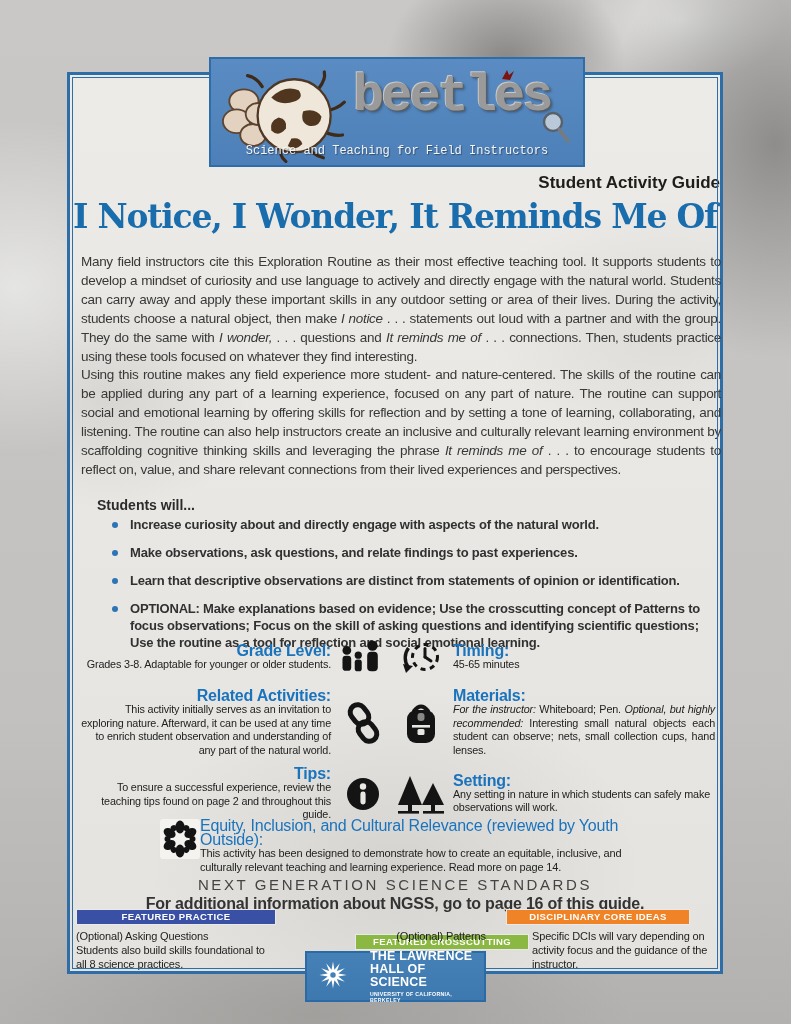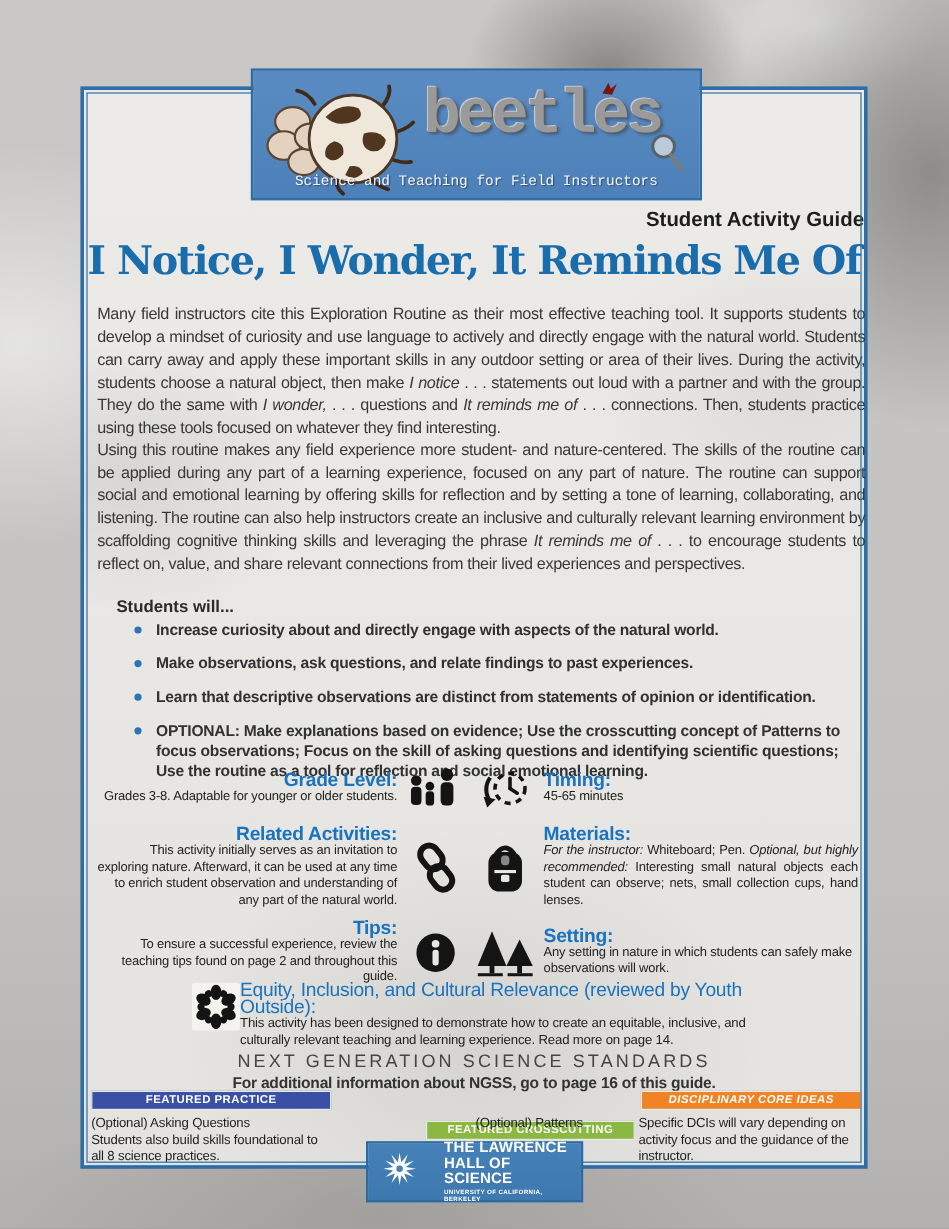--- a/index.html
+++ b/index.html
@@ -49,24 +49,24 @@
   .cell-right{text-align:left;}
   .blue-head{color:#1a73bd;font-weight:bold;font-size:16px;line-height:14px;letter-spacing:-.2px;}
   .info-text{font-size:10.8px;line-height:13.5px;letter-spacing:-.15px;color:#222;}
   .cell-right .info-text.justify{text-align:justify;}
   .icon-cell{display:flex;justify-content:center;align-items:center;}
   
   .equity{left:90px;top:744px;width:540px;display:flex;align-items:flex-start;}
   .equity-text{width:450px;}
   
   .ngss-head{left:0;top:801px;width:100%;text-align:center;font-size:15px;letter-spacing:2.6px;color:#444;}
-  .ngss-sub{left:0;top:820px;width:100%;text-align:center;font-size:13px;font-weight:bold;letter-spacing:-.2px;color:#333;}
+  .ngss-sub{left:0;top:820px;width:100%;text-align:center;font-size:16px;font-weight:bold;letter-spacing:-.2px;color:#333;}
   .banner{position:absolute;height:14px;line-height:14px;text-align:center;color:#fff;
     font-size:9.5px;font-weight:bold;letter-spacing:.4px;border:1px solid #e9e9e9;box-sizing:content-box;}
-  .b1{left:6px;top:834px;width:198px;} .b2{left:285px;top:834px;width:172px;margin-top:25px;} .b3{left:464px;top:834px;width:182px;font-style:italic;}
+  .b1{left:6px;top:834px;width:198px;} .b2{left:285px;top:834px;width:172px;margin-top:25px;} .b3{left:436px;top:834px;width:182px;}
   .bcol{position:absolute;top:854px;font-size:11px;line-height:14px;letter-spacing:-.15px;color:#1e1e1e;white-space:pre-line;}
   .c1{left:6px;width:210px;} .c2{left:285px;width:172px;text-align:center;} .c3{left:462px;width:190px;}
   
   .footer-box{position:absolute;left:305px;top:951px;width:181px;height:51px;
     background:linear-gradient(#4581b7,#3d78ae);border:2px solid #2a6ba5;box-sizing:border-box;
     display:flex;align-items:center;padding-left:9px;gap:20px;z-index:3;}
   .org{color:#fff;}
   .org .l1,.org .l2{font-size:12.5px;font-weight:bold;line-height:13px;letter-spacing:.2px;}
   .org .l3{font-size:5.2px;font-weight:bold;letter-spacing:.3px;margin-top:2px;}
   .logo-art{position:absolute;left:4px;top:2px;}

